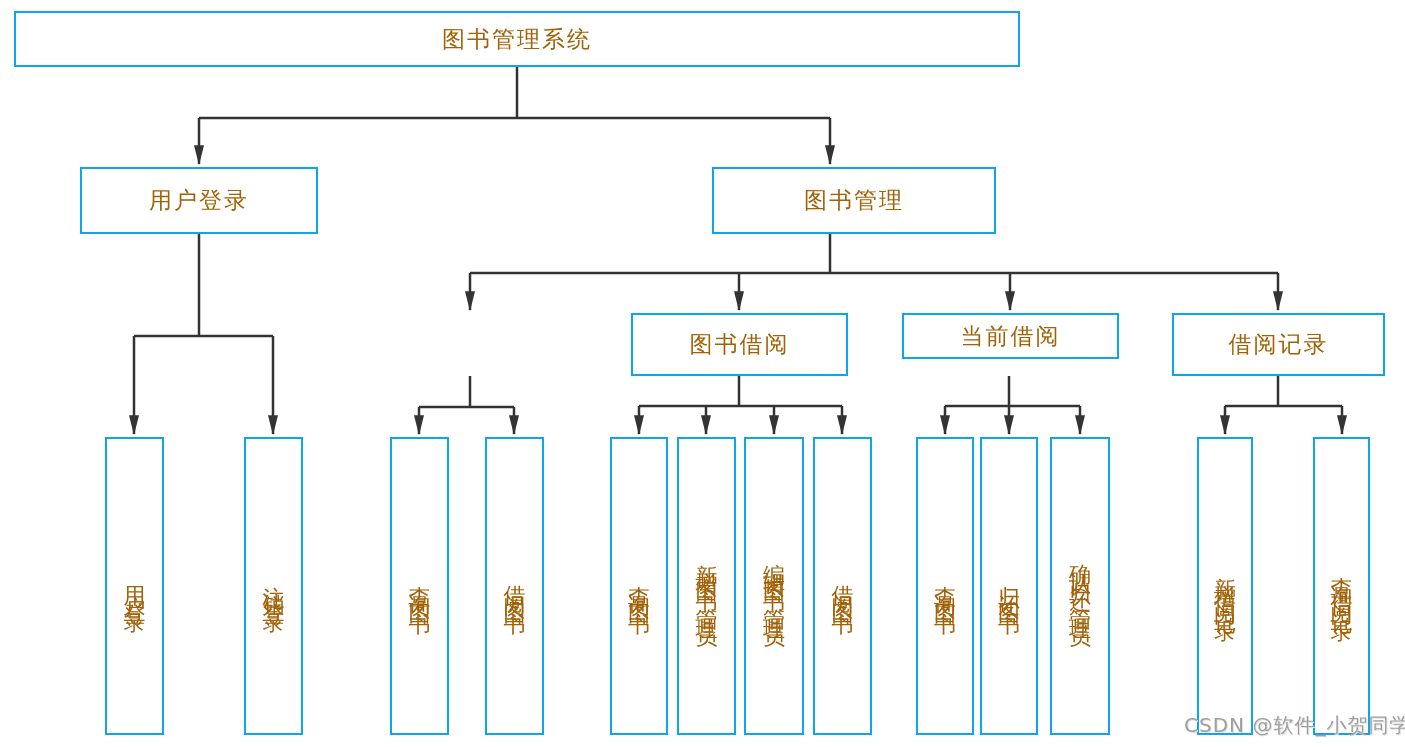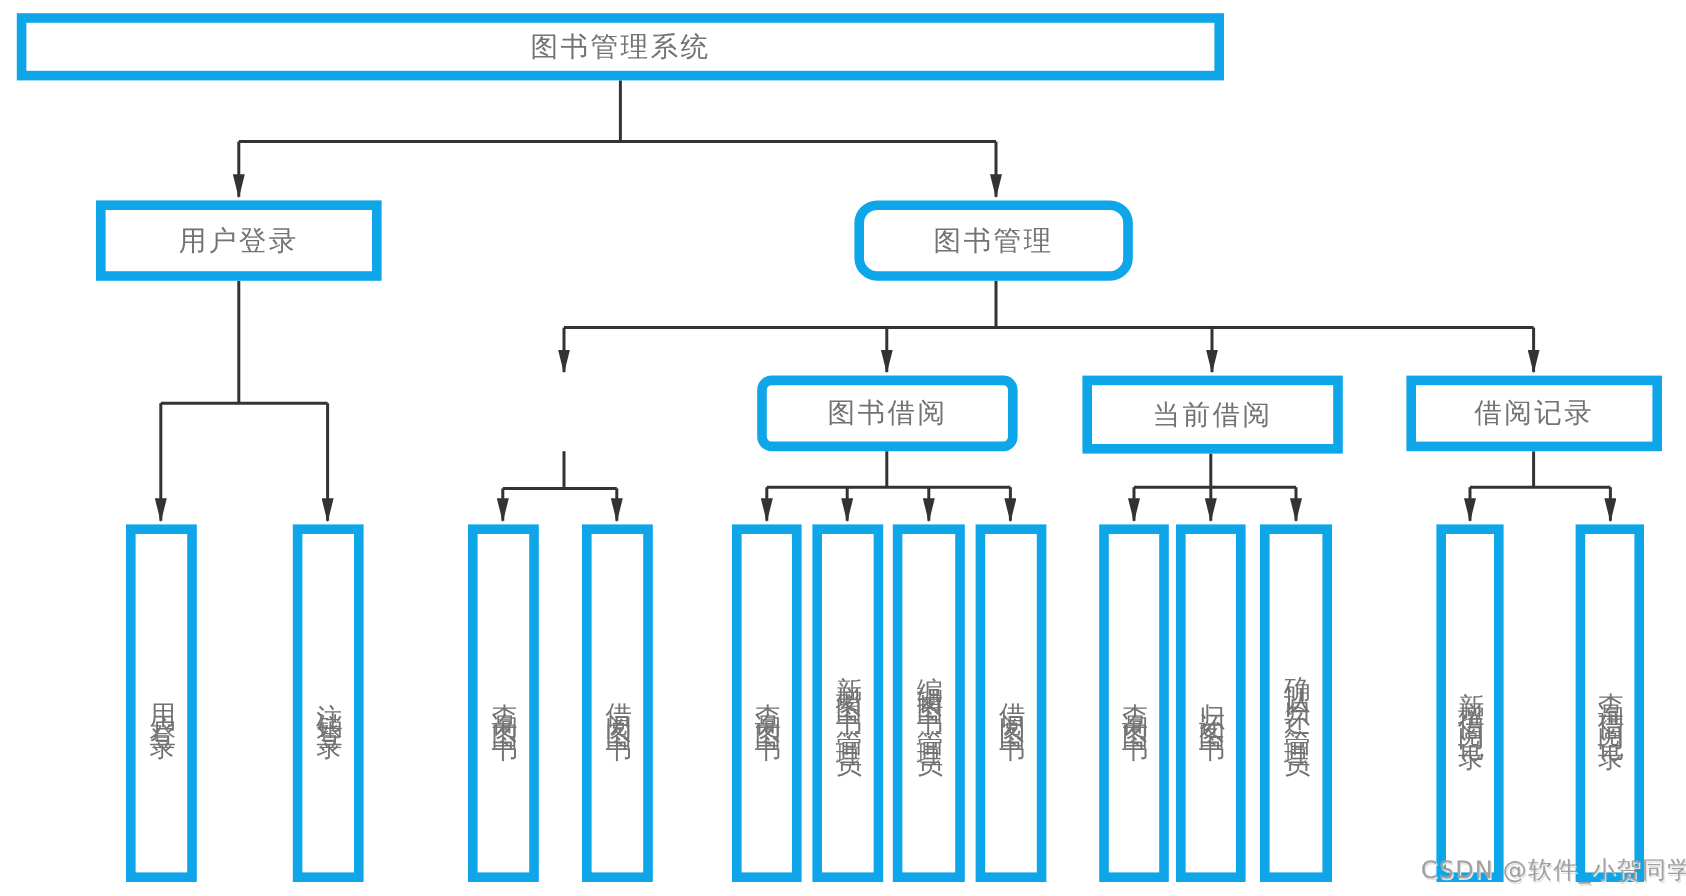--- a/index.html
+++ b/index.html
@@ -17,23 +17,23 @@
   }
   .connectors {
     position: absolute;
     left: 0;
     top: 0;
     z-index: 1;
   }
   .node {
     position: absolute;
     box-sizing: border-box;
-    border: 8px solid #0ea5e9;
+    border: 2px solid #0ea5e9;
     background: #ffffff;
-    color: #737373;
+    color: #a16207;
     display: flex;
     align-items: center;
     justify-content: center;
     z-index: 2;
   }
   .hbox {
     font-size: 23px;
     letter-spacing: 2px;
     white-space: nowrap;
   }
@@ -42,24 +42,24 @@
     text-orientation: mixed;
     font-size: 22px;
     letter-spacing: 9px;
     line-height: 1;
     top: 437px;
     height: 298px;
   }
   
   .n-root      { left: 14px;   top: 11px;  width: 1006px; height: 56px; }
   .n-userlogin { left: 80px;   top: 167px; width: 238px;  height: 67px; }
-  .n-bookmgmt  { left: 712px;  top: 167px; width: 232px;  height: 67px; border-radius: 19px; }
+  .n-bookmgmt  { left: 712px;  top: 167px; width: 284px;  height: 67px; }
   .n-newbook   { left: 363px;  top: 313px; width: 217px;  height: 63px; }
-  .n-borrowing { left: 631px;  top: 313px; width: 217px;  height: 63px; border-radius: 12px; }
-  .n-current   { left: 902px;  top: 313px; width: 217px;  height: 65px; }
+  .n-borrowing { left: 631px;  top: 313px; width: 217px;  height: 63px; }
+  .n-current   { left: 902px;  top: 313px; width: 217px;  height: 46px; }
   .n-records   { left: 1172px; top: 313px; width: 213px;  height: 63px; }
   .n-ul-login  { left: 105px;  width: 59px; }
   .n-ul-logout { left: 244px;  width: 59px; }
   .n-nb-query  { left: 390px;  width: 59px; }
   .n-nb-borrow { left: 485px;  width: 59px; }
   .n-bb-query  { left: 610px;  width: 58px; }
   .n-bb-add    { left: 677px;  width: 59px; }
   .n-bb-edit   { left: 744px;  width: 60px; }
   .n-bb-borrow { left: 813px;  width: 59px; }
   .n-cb-query  { left: 916px;  width: 58px; }

